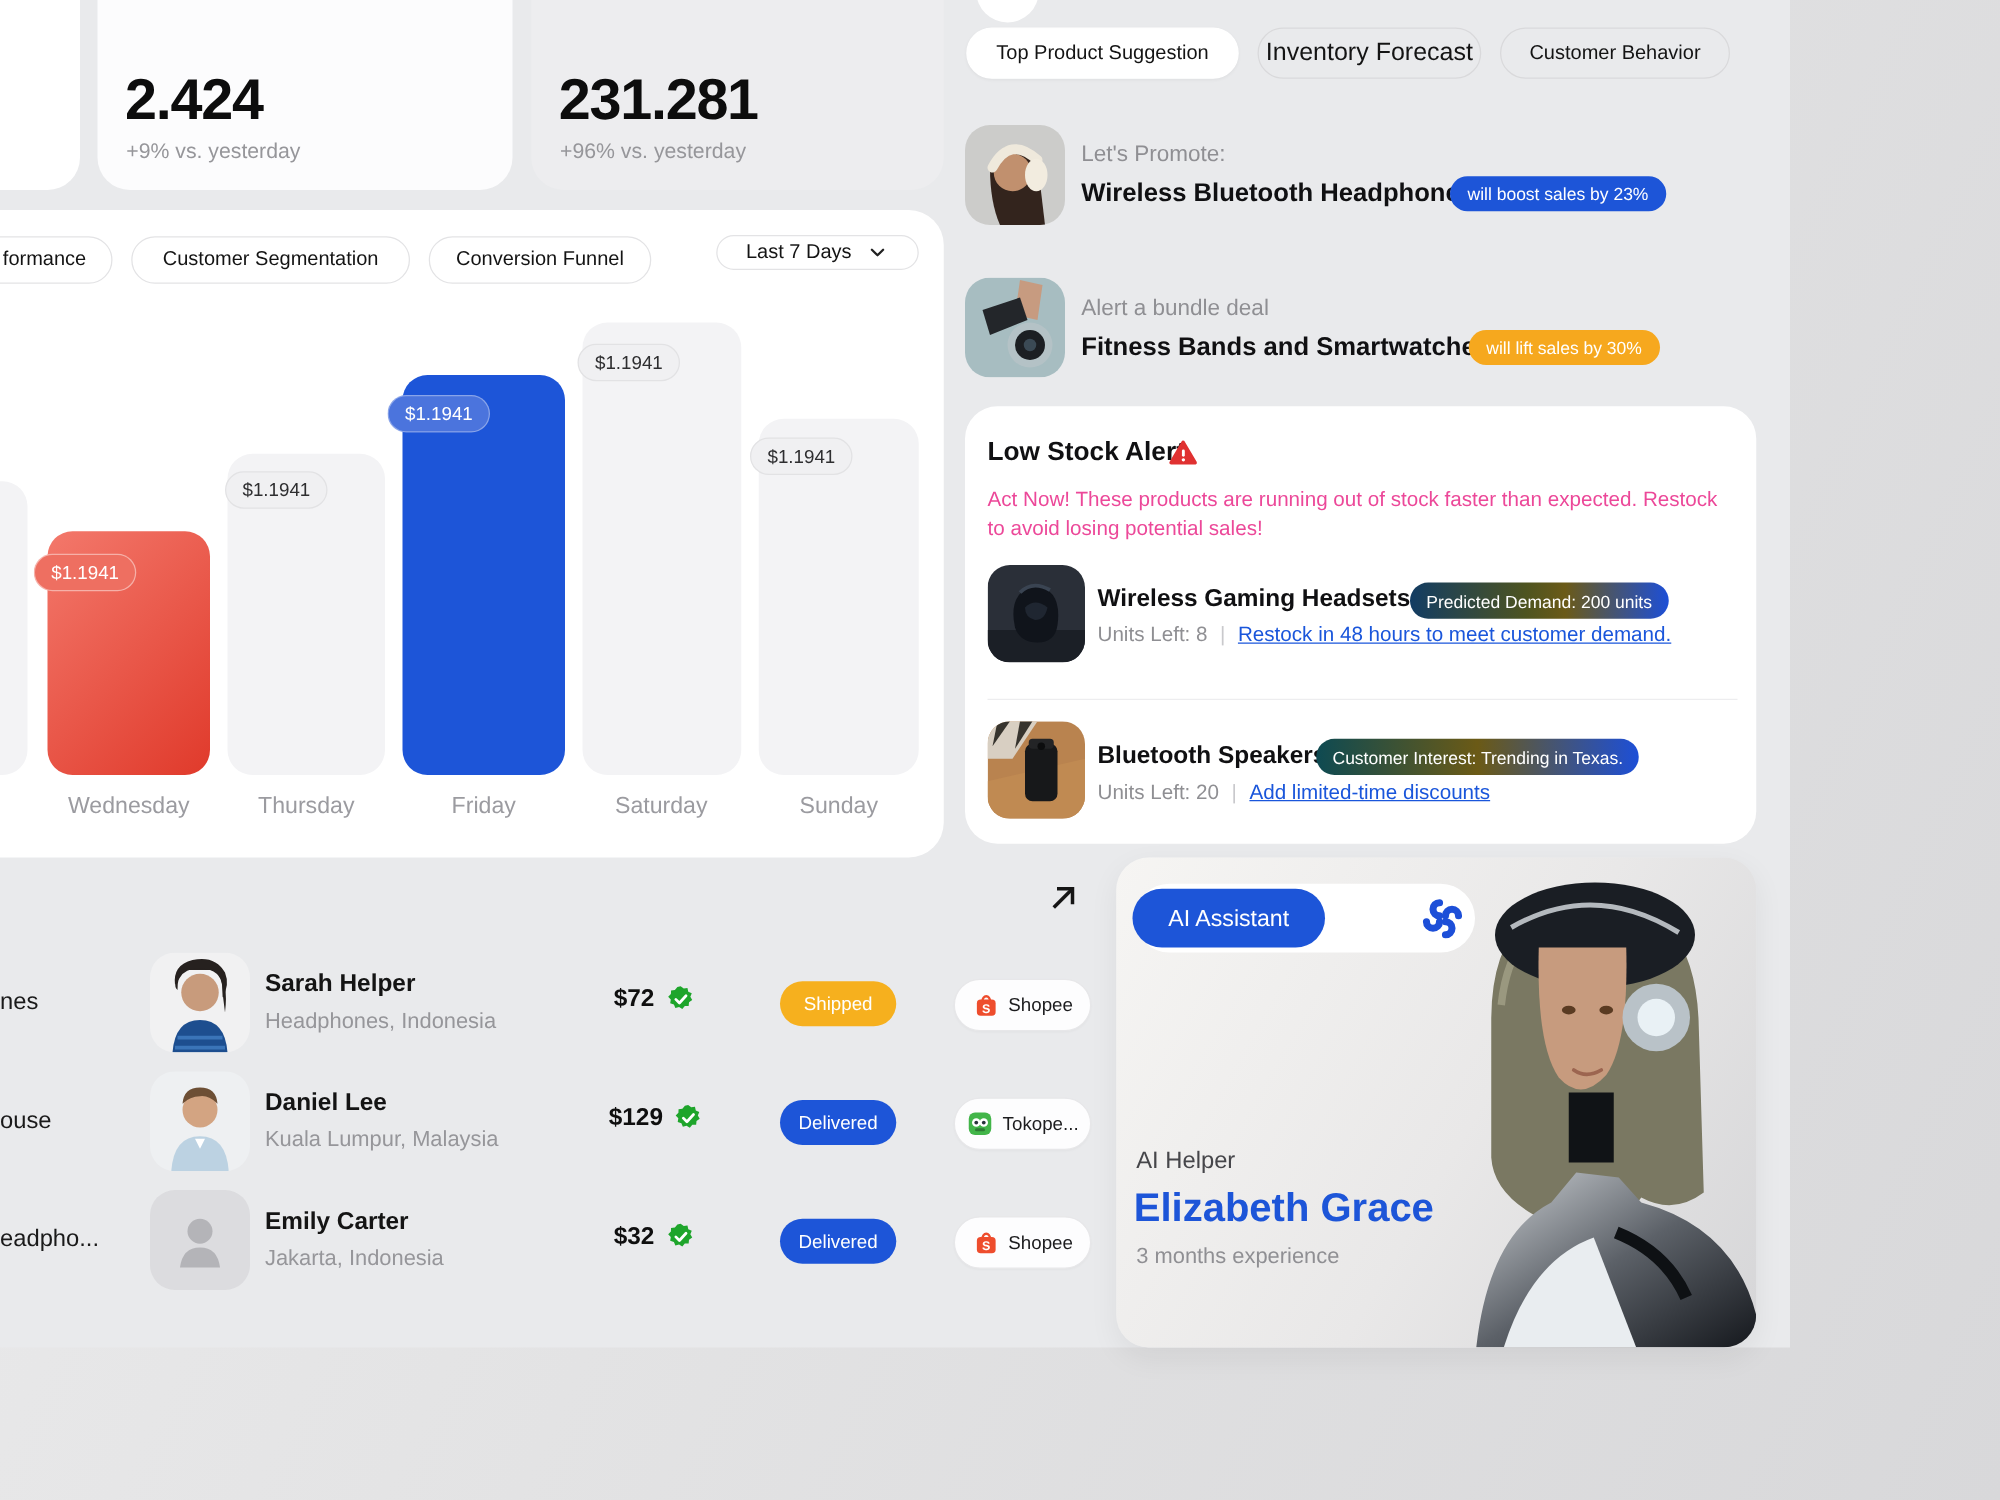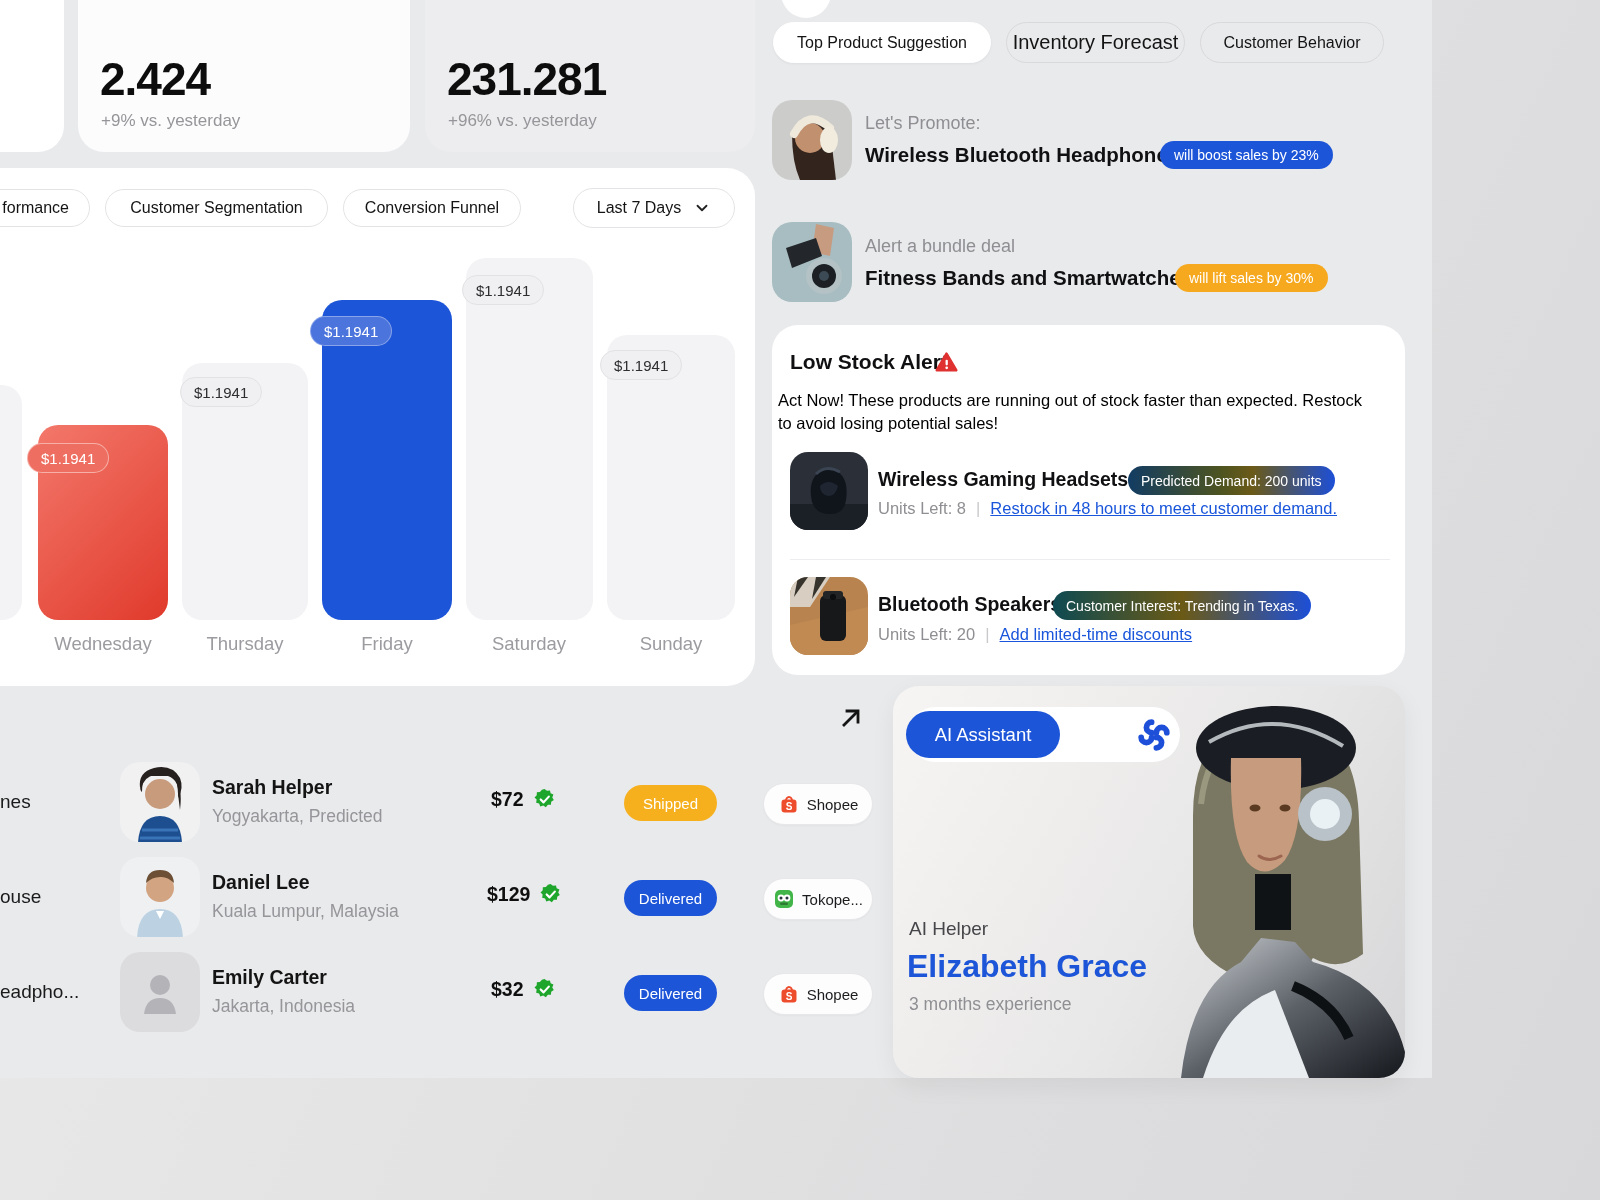--- a/index.html
+++ b/index.html
@@ -62,21 +62,21 @@
 
     <div class="abs pill tabpill" style="left:-80px;top:21px;width:210px;height:38px;justify-content:flex-end;padding-right:20px;">
       <span>formance</span>
     </div>
     <div class="abs pill tabpill" style="left:145px;top:21px;width:223px;height:38px;">
       <span>Customer Segmentation</span>
     </div>
     <div class="abs pill tabpill" style="left:383px;top:21px;width:178px;height:38px;">
       <span>Conversion Funnel</span>
     </div>
-    <div class="abs pill tabpill" style="left:613px;top:20px;width:162px;height:40px;gap:12px;">
+    <div class="abs pill tabpill" style="left:613px;top:20px;width:162px;height:28px;gap:12px;">
       <span>Last 7 Days</span>
       <svg width="18" height="18" viewBox="0 0 24 24">
           <polyline points="6,9 12,15 18,9" fill="none" stroke="#222" stroke-width="2.4" stroke-linecap="round" stroke-linejoin="round"></polyline>
         </svg>
     </div>
 
     <div class="abs bar" style="left:-30px;top:217px;width:92px;height:235px;background:#f3f3f5;"></div>
     <div class="abs bar" style="left:78px;top:257px;width:130px;height:195px;background:linear-gradient(135deg,#f3786b,#e03a2b);"></div>
     <div class="abs bar" style="left:222px;top:195px;width:126px;height:257px;background:#f3f3f5;"></div>
     <div class="abs bar" style="left:362px;top:132px;width:130px;height:320px;background:#1d55d8;"></div>
@@ -107,21 +107,21 @@
       <svg width="80" height="80" viewBox="0 0 80 80">
           <rect width="80" height="80" fill="#f1f1f2"></rect>
           <path d="M22 30 Q22 8 40 8 Q58 8 58 32 L60 48 Q63 24 54 14 L26 14 Q17 26 22 30Z" fill="#26211f"></path>
           <circle cx="40" cy="32" r="15" fill="#c89b7c"></circle>
           <path d="M18 80 Q20 54 40 54 Q60 54 62 80 Z" fill="#1d4e8f"></path>
           <path d="M22 68 h36 M20 76 h40" stroke="#3a74b8" stroke-width="3"></path>
           <path d="M20 26 Q18 10 34 6 Q52 2 60 16 Q64 26 58 36 Q60 18 48 14 Q30 10 24 20 Z" fill="#26211f"></path>
         </svg>
     </div>
     <div class="abs rowname" style="left:212px;top:776px;">Sarah Helper</div>
-    <div class="abs rowloc" style="left:212px;top:806px;">Yogyakarta, Predicted</div>
+    <div class="abs rowloc" style="left:212px;top:806px;">Headphones, Indonesia</div>
     <div class="abs" style="left:491px;top:788px;display:flex;align-items:center;gap:9px;">
       <span class="price">$72</span>
       <svg width="23" height="23" viewBox="0 0 24 24">
           <path d="M12 1l2.6 1.9 3.1-.4.7 3.1 2.9 1.3-1.2 2.9 1.6 2.8-2.7 1.7-.3 3.2-3.2.1-2.1 2.4-2.7-1.7-3.1.9-1.2-3-3.1-.9.5-3.2-2.2-2.3 2.3-2.2L4 4.5l3.2-.4L9.3 1.7z" fill="#1ea52b"></path>
           <polyline points="8,12 11,15 16.5,9" fill="none" stroke="#fff" stroke-width="2.3" stroke-linecap="round" stroke-linejoin="round"></polyline>
         </svg>
     </div>
     <div class="statuspill" style="left: 624px; top: 785px; background: rgb(246, 176, 30);">Shipped</div>
     <div class="chip" style="left:763px;top:783px;">
       <svg width="22" height="22" viewBox="0 0 22 22">
@@ -239,21 +239,21 @@
     <div class="badge" style="left: 1175px; top: 264px; background: rgb(246, 168, 30);">will lift sales by 30%</div>
   </div>
 
   <div class="abs card" style="left:772px;top:325px;width:633px;height:350px;">
     <div class="abs" style="left:18px;top:25px;font-size:21px;font-weight:700;color:#101012;">Low Stock Alert</div>
     <svg class="abs" style="left:163px;top:26px;" width="23" height="23" viewBox="0 0 24 24">
       <path d="M12 3 L22 20 H2 Z" fill="#e03131" stroke="#e03131" stroke-width="3" stroke-linejoin="round"></path>
       <rect x="11" y="9" width="2.4" height="6" rx="1.2" fill="#fff"></rect>
         <circle cx="12.2" cy="17.6" r="1.4" fill="#fff"></circle>
     </svg>
-    <div class="abs" style="left:6px;top:64px;width:602px;font-size:16.5px;line-height:23px;color:#000000;">Act Now! These products are running out of stock faster than expected. Restock to avoid losing potential sales!</div>
+    <div class="abs" style="left:18px;top:64px;width:602px;font-size:16.5px;line-height:23px;color:#ec4899;">Act Now! These products are running out of stock faster than expected. Restock to avoid losing potential sales!</div>
 
     <div>
       <div class="abs thumb" style="left:18px;top:127px;width:78px;height:78px;border-radius:18px;">
         <svg width="78" height="78" viewBox="0 0 78 78">
             <rect width="78" height="78" fill="#2a2f38"></rect>
             <rect y="52" width="78" height="26" fill="#1b1f26"></rect>
             <path d="M22 50 Q16 22 38 16 Q60 20 56 48 Q54 62 40 62 Q26 62 22 50Z" fill="#10141b"></path>
             <path d="M30 34 Q38 26 48 34 Q46 44 38 44 Q30 42 30 34Z" fill="#1f2631"></path>
             <path d="M26 22 Q36 12 50 20" stroke="#3a4452" stroke-width="3" fill="none"></path>
           </svg>

